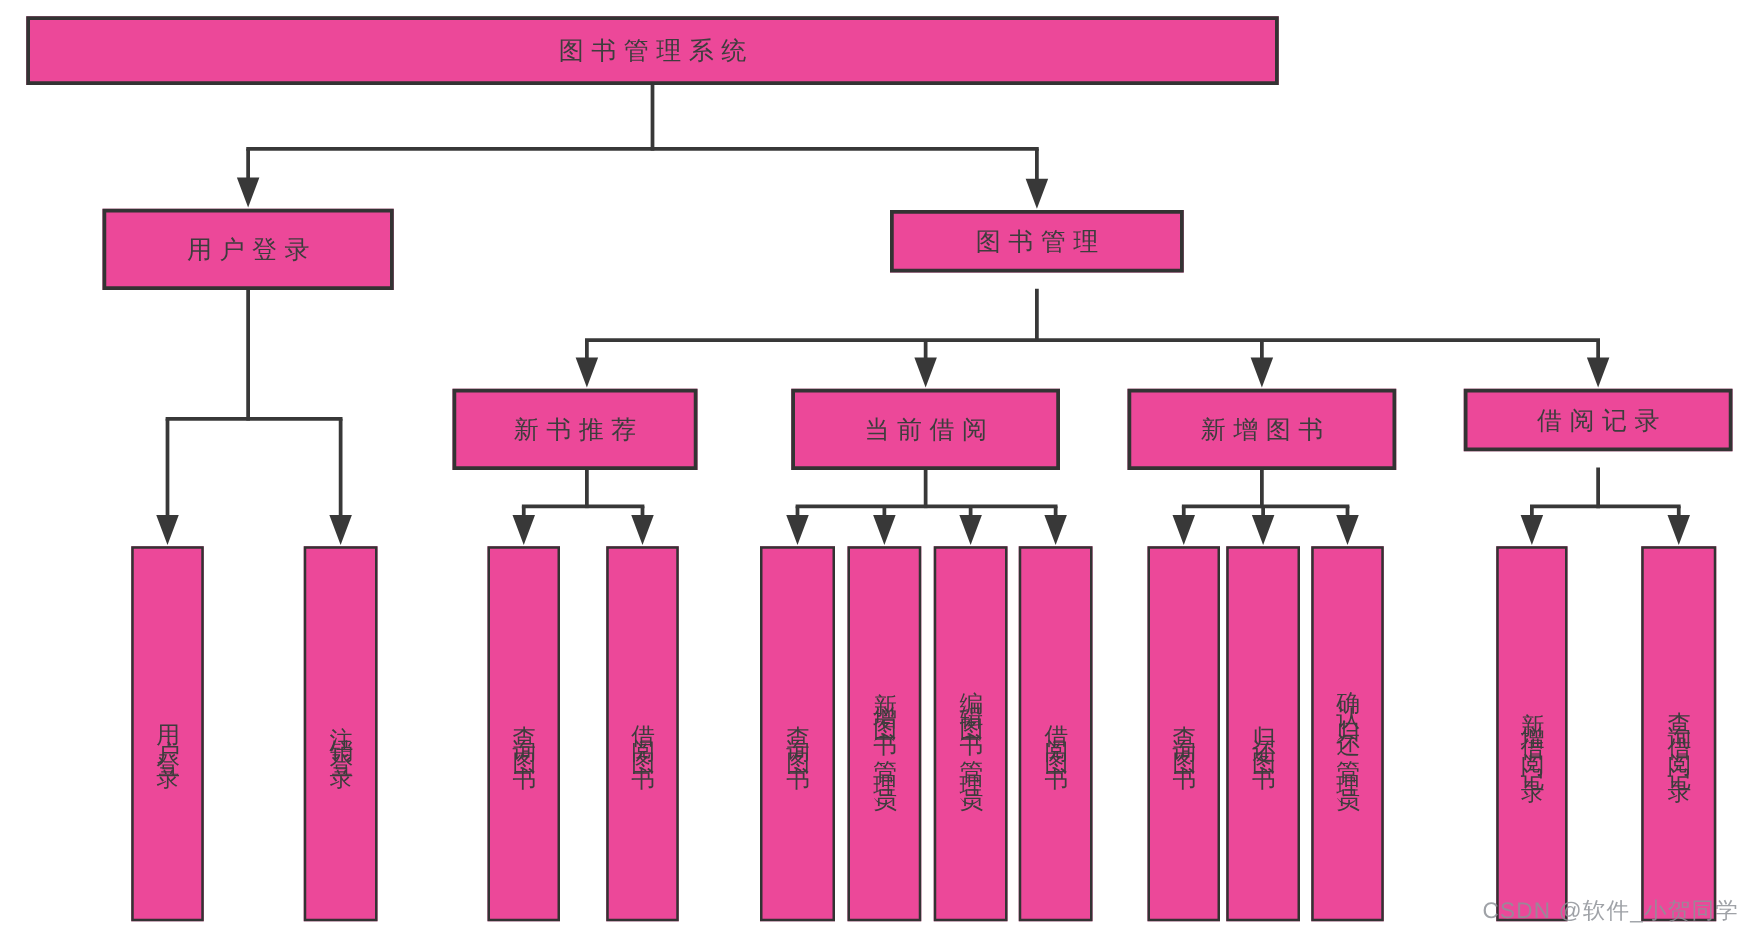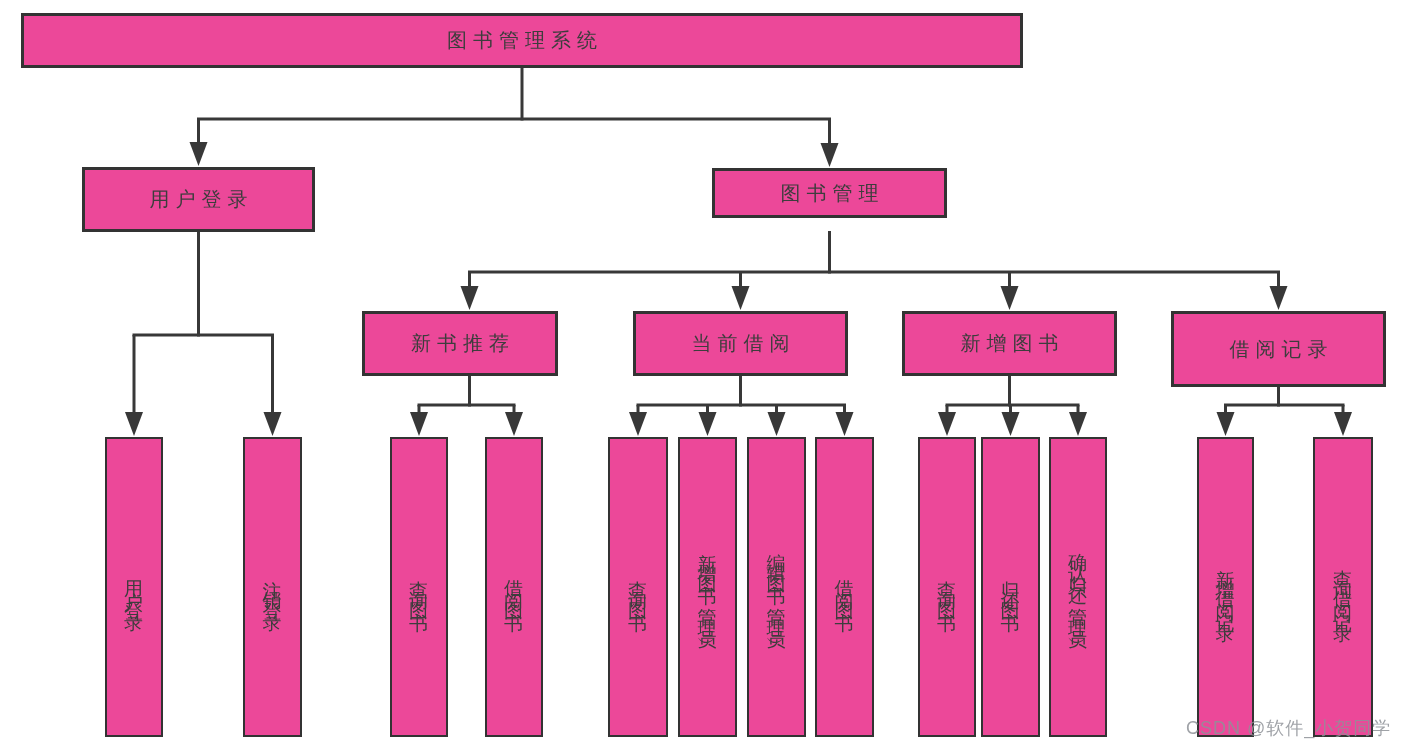--- a/index.html
+++ b/index.html
@@ -135,21 +135,21 @@
   </svg>
 
   <div class="node hbox" style="left:21px; top:13px; width:1002px; height:55px;">图书管理系统</div>
 
   <div class="node hbox" style="left:82px; top:167px; width:233px; height:65px;">用户登录</div>
   <div class="node hbox" style="left:712px; top:168px; width:235px; height:50px;">图书管理</div>
 
   <div class="node hbox" style="left:362px; top:311px; width:196px; height:65px;">新书推荐</div>
   <div class="node hbox" style="left:633px; top:311px; width:215px; height:65px;">当前借阅</div>
   <div class="node hbox" style="left:902px; top:311px; width:215px; height:65px;">新增图书</div>
-  <div class="node hbox" style="left:1171px; top:311px; width:215px; height:76px;">借阅记录</div>
+  <div class="node hbox" style="left:1171px; top:311px; width:215px; height:50px;">借阅记录</div>
 
   <div class="node vbox" style="left:105px; top:437px; width:58px; height:300px;">
     <span class="vtext">用户登录</span>
   </div>
   <div class="node vbox" style="left:243px; top:437px; width:59px; height:300px;">
     <span class="vtext">注销登录</span>
   </div>
 
   <div class="node vbox" style="left:390px; top:437px; width:58px; height:300px;">
     <span class="vtext">查询图书</span>

